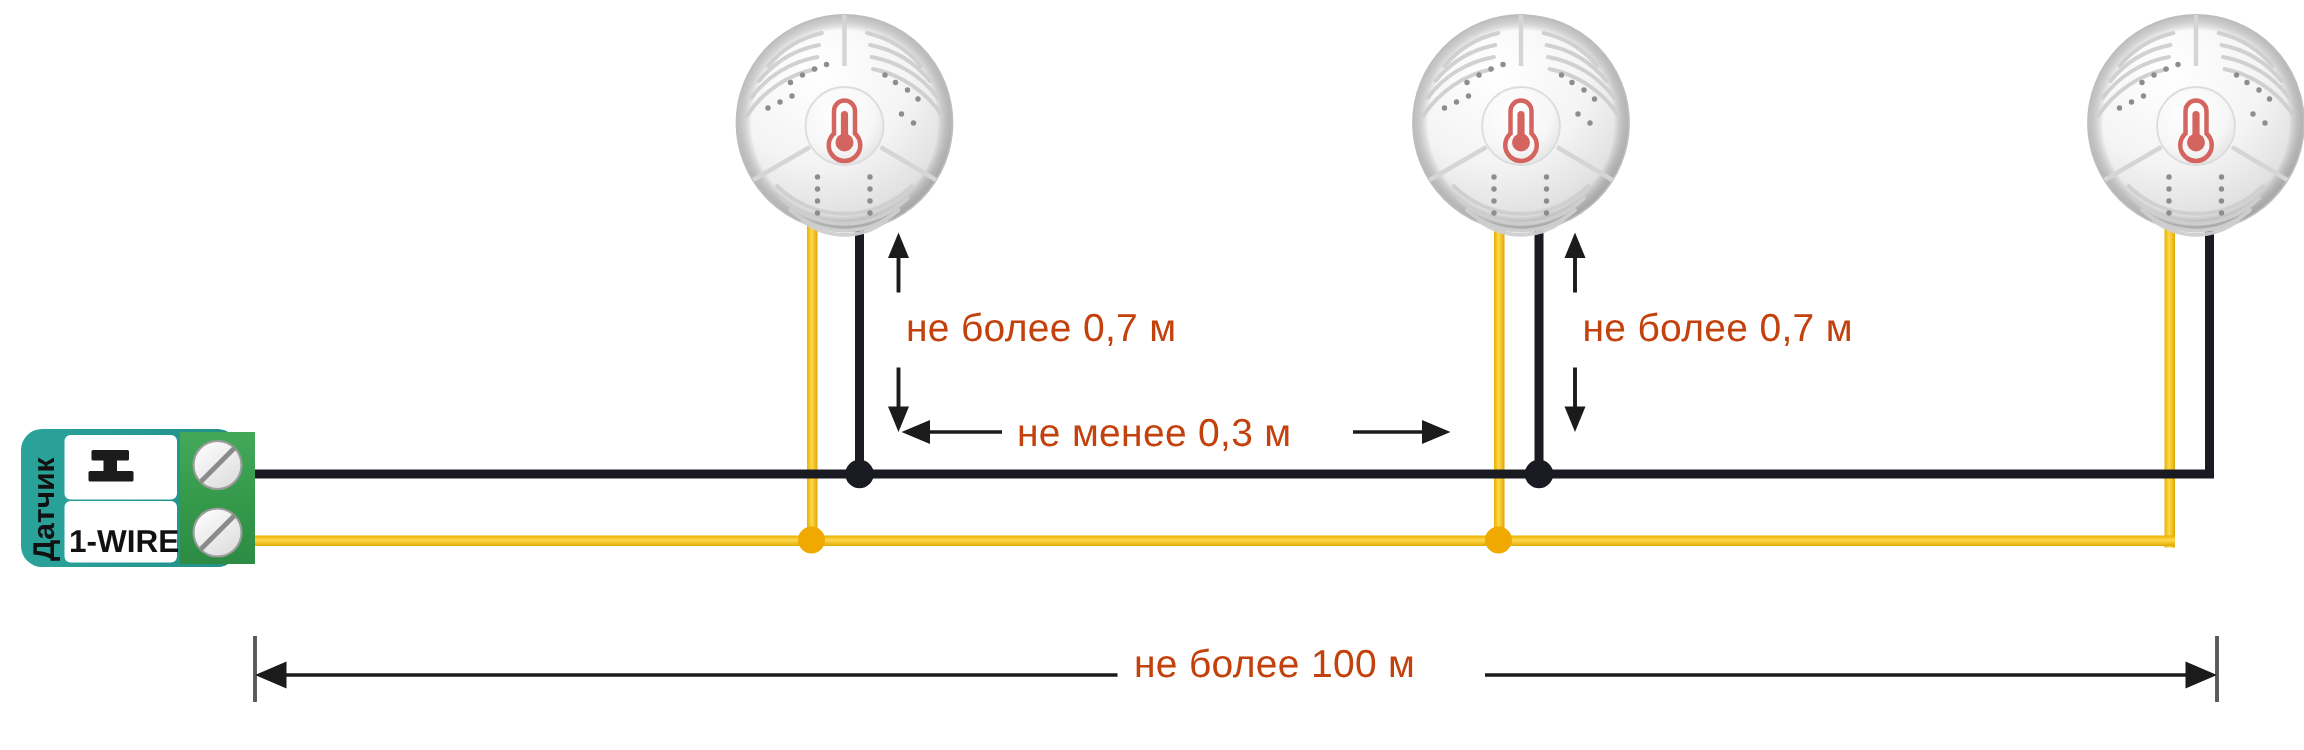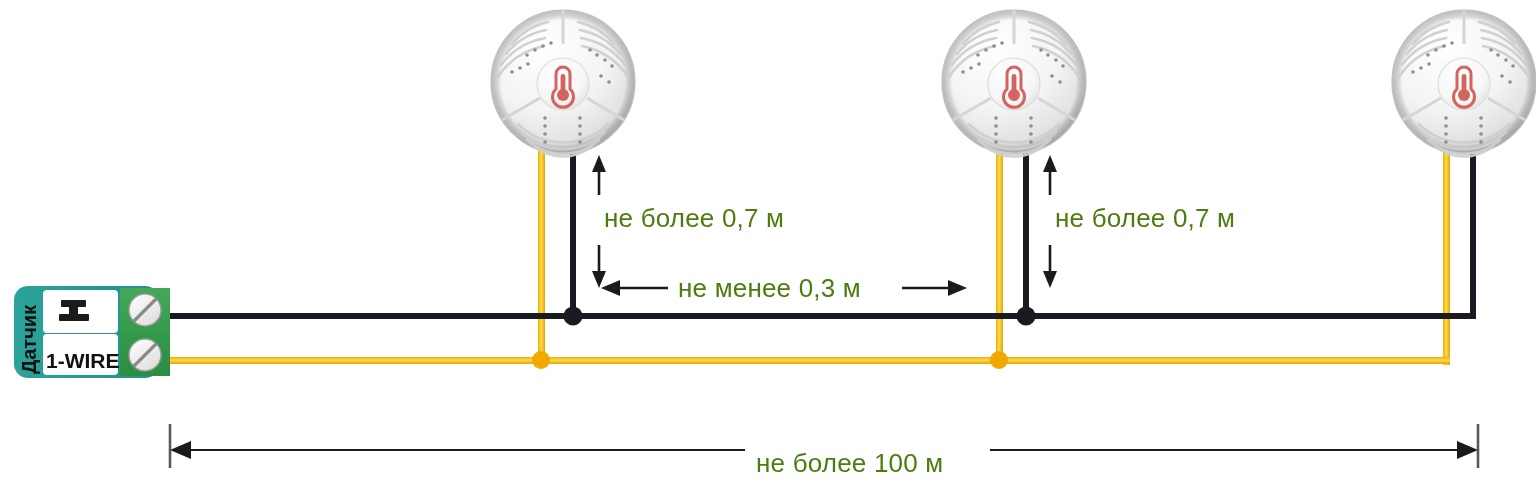--- a/index.html
+++ b/index.html
@@ -21,21 +21,21 @@
     position: absolute;
     left: 0;
     top: 0;
     width: 1536px;
     height: 500px;
   }
   .dim-label {
     position: absolute;
     font-family: "Liberation Sans", sans-serif;
     font-size: 26px;
-    color: #4d7c0f;
+    color: #c2410c;
     white-space: nowrap;
     letter-spacing: 0.2px;
   }
   .terminal-text {
     font-family: "Liberation Sans", sans-serif;
     font-weight: bold;
     fill: #111111;
   }
 </style>
 </head>
@@ -357,15 +357,15 @@
       <path d="M1478,450 L1457,441 L1457,459 Z" fill="#1b1b1b"></path>
     </g>
   </svg>
 
   <div class="dim-label" style="left:604px; top:203px;">не более 0,7 м</div>
 
   <div class="dim-label" style="left:1055px; top:203px;">не более 0,7 м</div>
 
   <div class="dim-label" style="left:678px; top:273px;">не менее 0,3 м</div>
 
-  <div class="dim-label" style="left:756px; top:448px;text-align:right;">не более 100 м</div>
+  <div class="dim-label" style="left:756px; top:427px;text-align:right;">не более 100 м</div>
 
 </div>
 
 </body></html>

